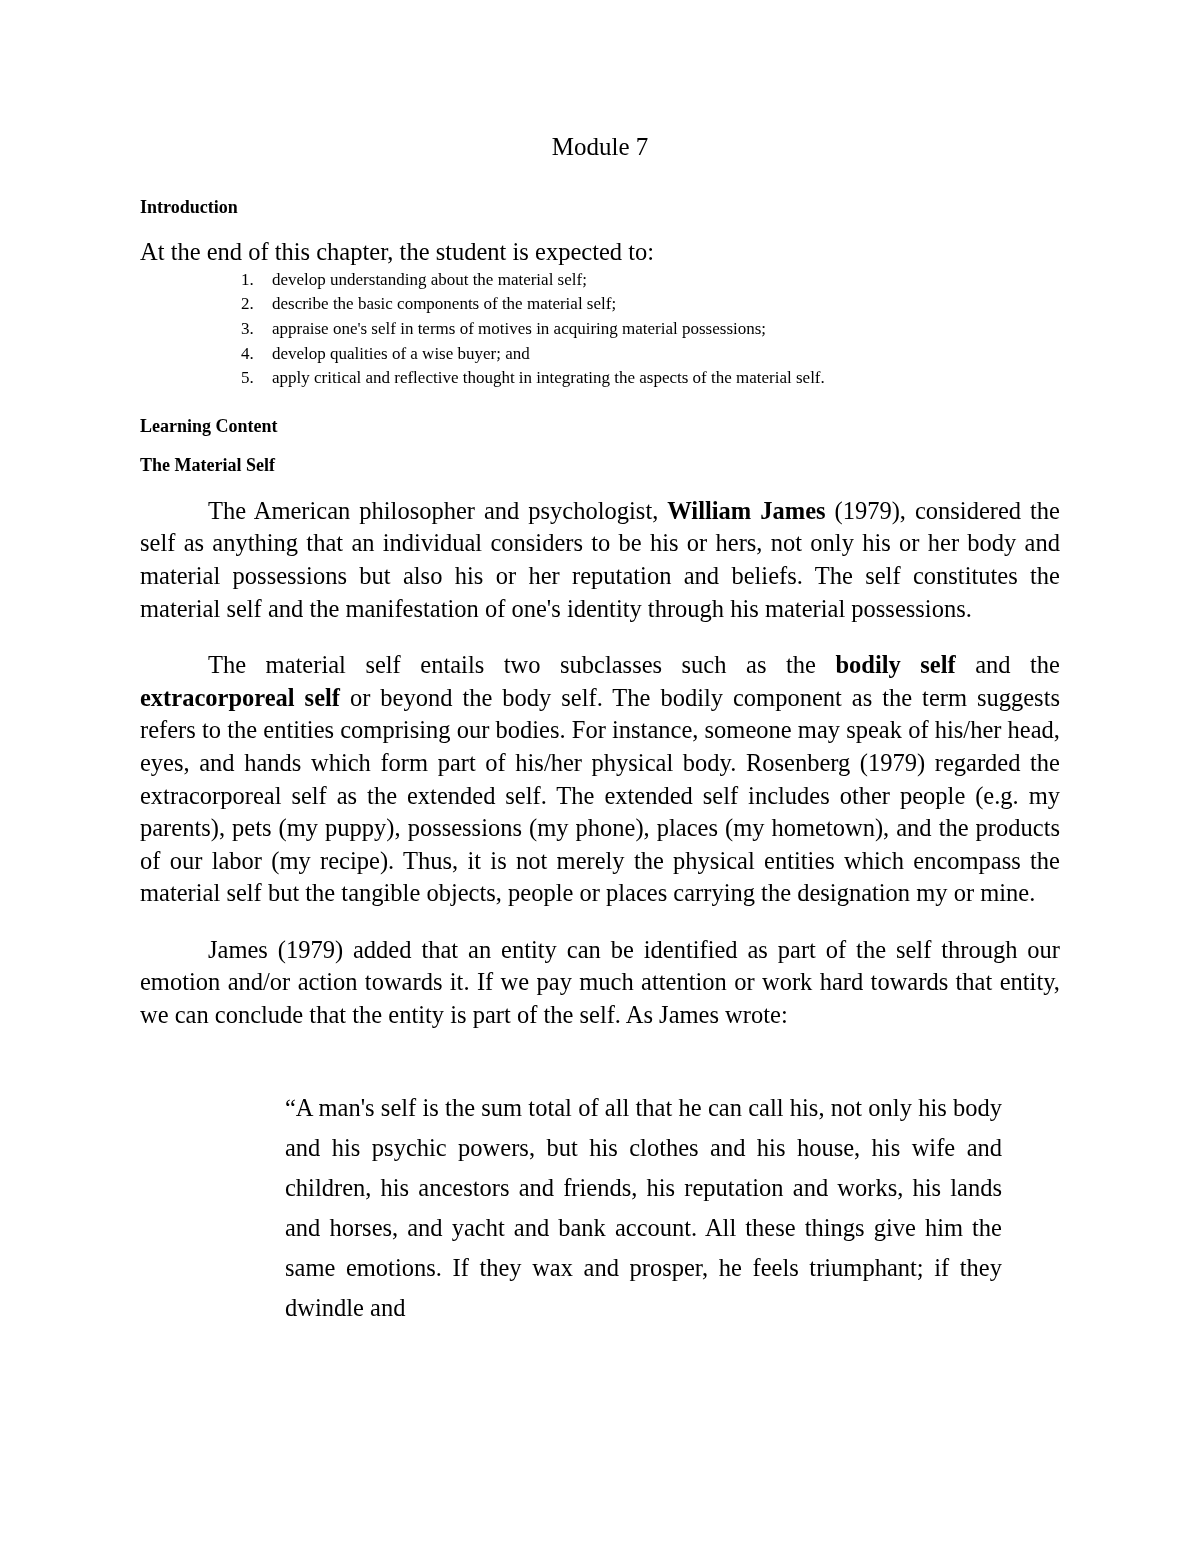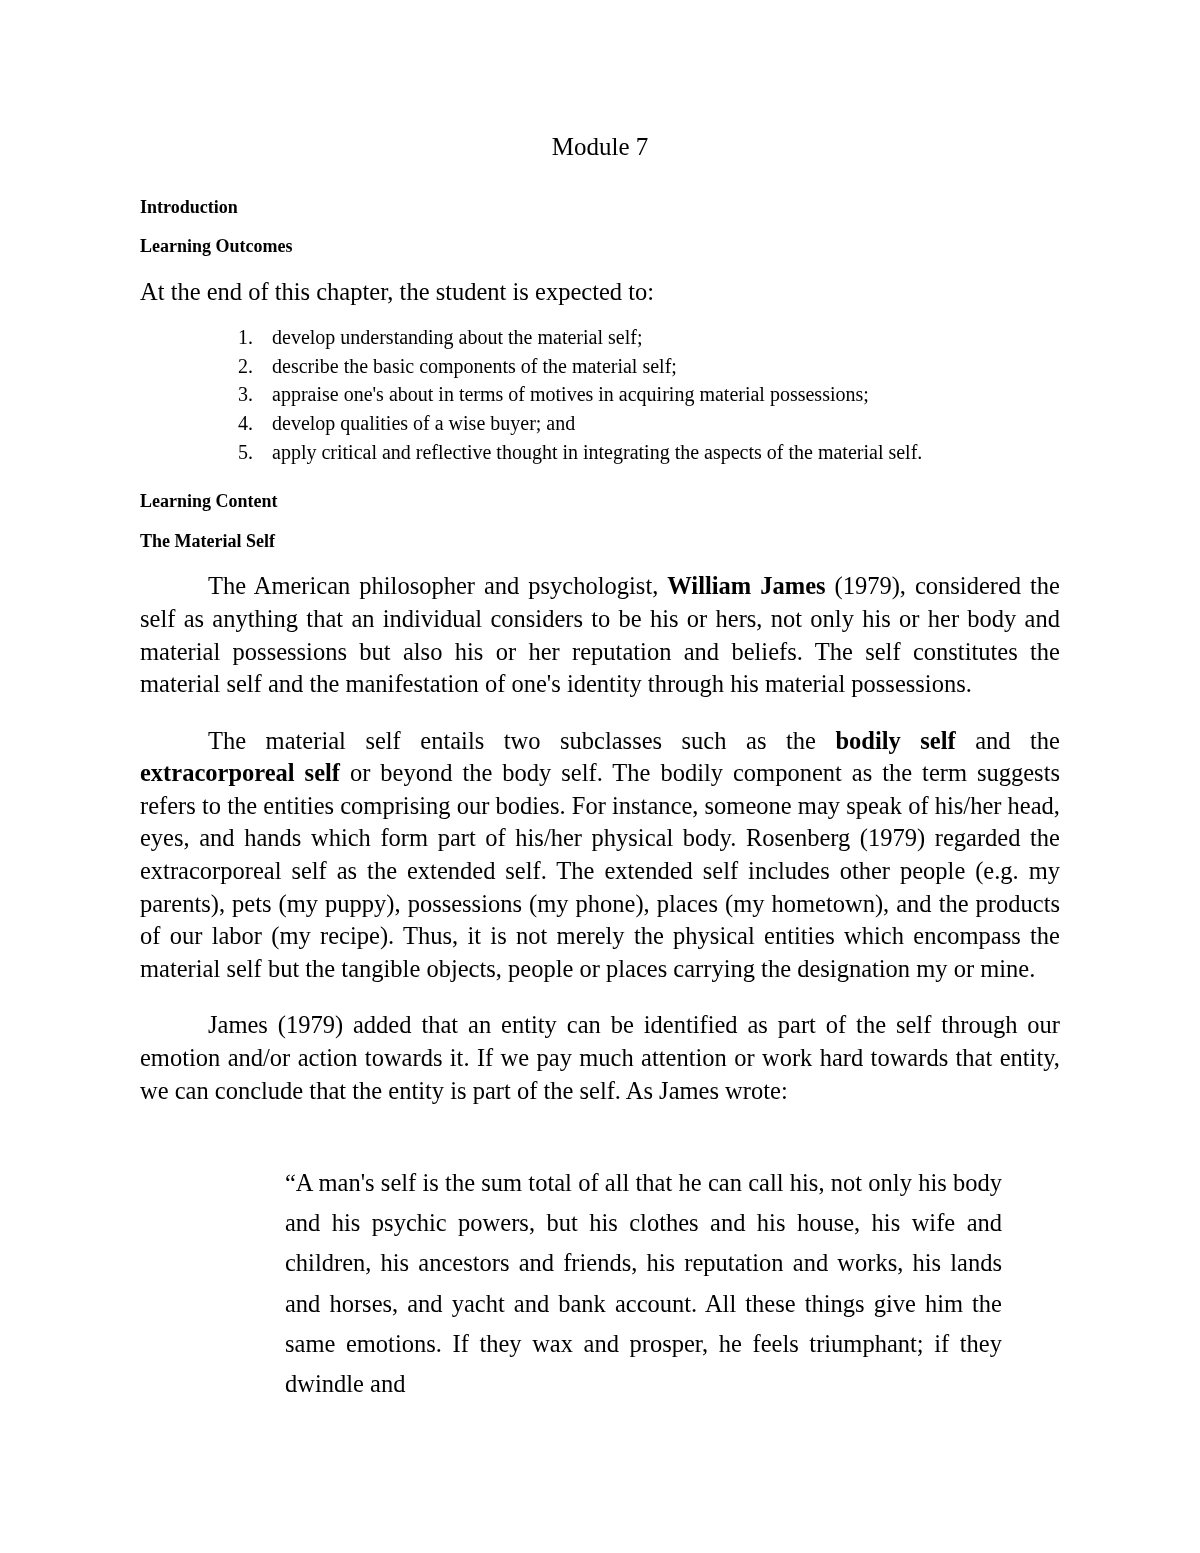--- a/index.html
+++ b/index.html
@@ -48,23 +48,23 @@
     text-align: justify;
     text-justify: inter-word;
   }
   p.body-text.indent {
     text-indent: 68px;
   }
   p.no-gap {
     margin-bottom: 0;
   }
   ol.outcomes {
-    margin: 16px 0 26px 0;
+    margin: 0 0 26px 0;
     padding-left: 118px;
-    font-size: 20px;
+    font-size: 17px;
     line-height: 1.33;
   }
   ol.outcomes li {
     margin: 0 0 2px 0;
     padding-left: 14px;
   }
   .quote {
     margin: 0 0 0 0;
     padding: 0 58px 0 145px;
     font-size: 24.5px;
@@ -81,28 +81,27 @@
 
 <div class="page">
 
   <div class="title-block">
     <div class="module-line">Module 7</div>
   </div>
 
   <h2 class="section-heading">Introduction</h2>
 
 
-  <h2 class="section-heading">Learning Outcomes</h2>
 
   <p class="body-text no-gap">At the end of this chapter, the student is expected to:</p>
 
   <ol class="outcomes">
     <li>develop understanding about the material self;</li>
     <li>describe the basic components of the material self;</li>
-    <li>appraise one's about in terms of motives in acquiring material possessions;</li>
+    <li>appraise one's self in terms of motives in acquiring material possessions;</li>
     <li>develop qualities of a wise buyer; and</li>
     <li>apply critical and reflective thought in integrating the aspects of the material self.</li>
   </ol>
 
   <h2 class="section-heading">Learning Content</h2>
 
   <h2 class="section-heading">The Material Self</h2>
 
   <p class="body-text indent"><span>The American philosopher and psychologist, </span><b>William James</b><span> (1979), considered the self as anything that an individual considers to be his or hers, not only his or her body and material possessions but also his or her reputation and beliefs. The self constitutes the material self and the manifestation of one's identity through his material possessions.</span></p>
 

